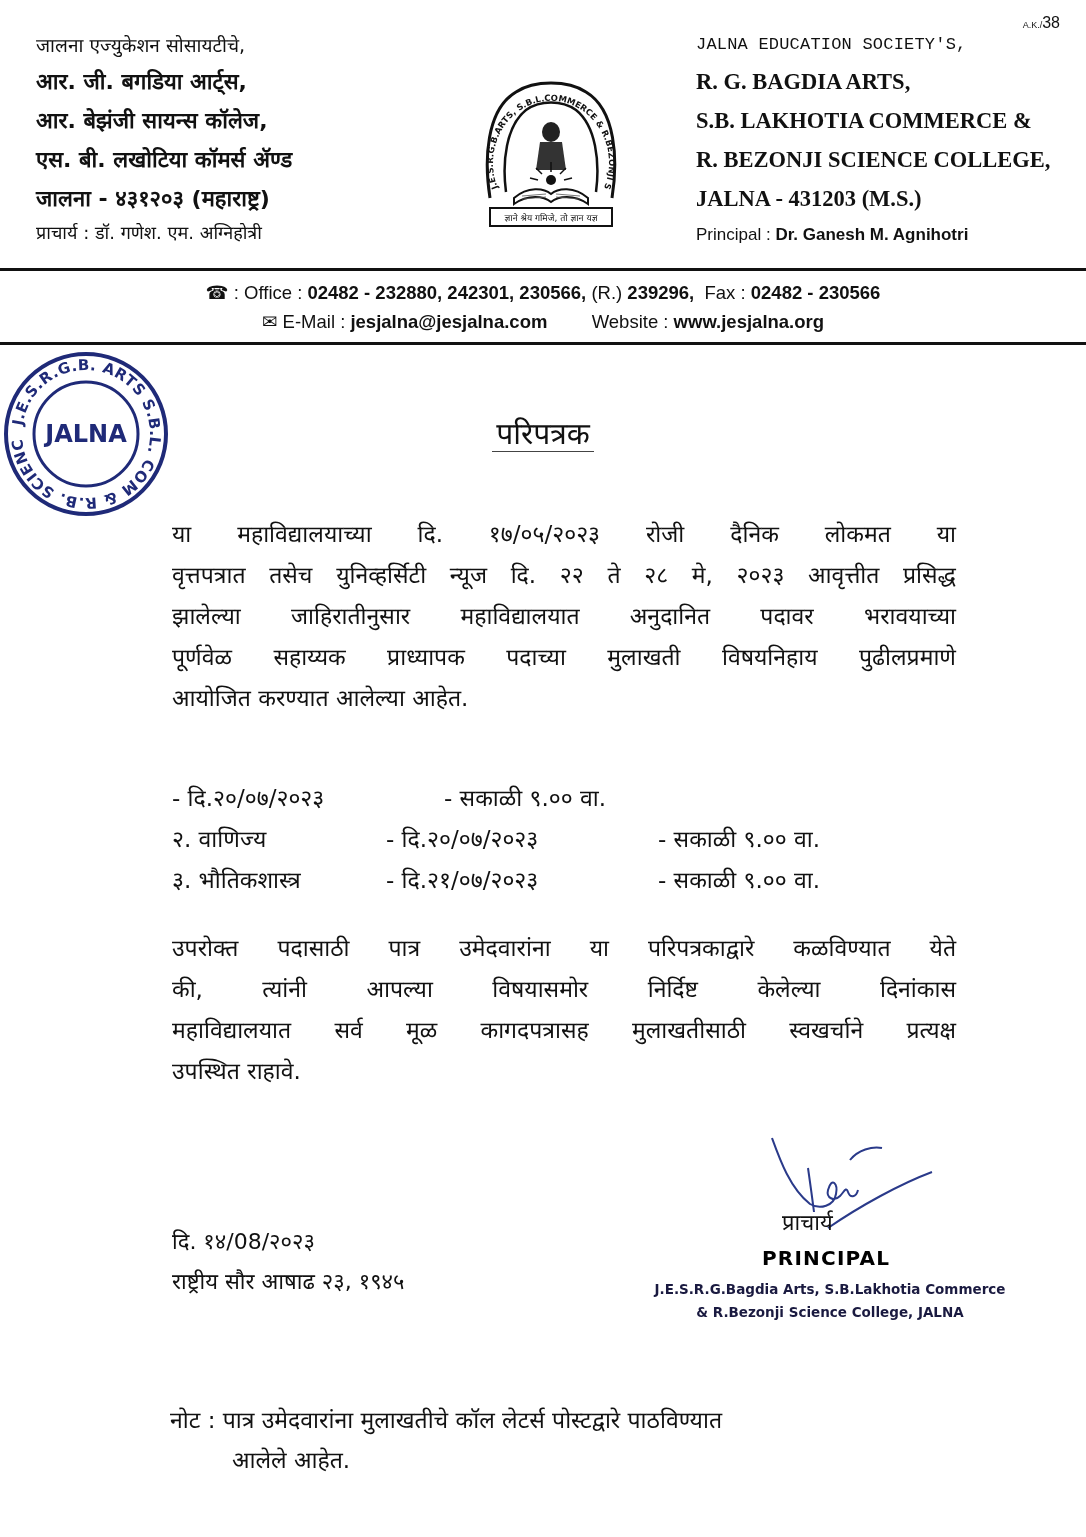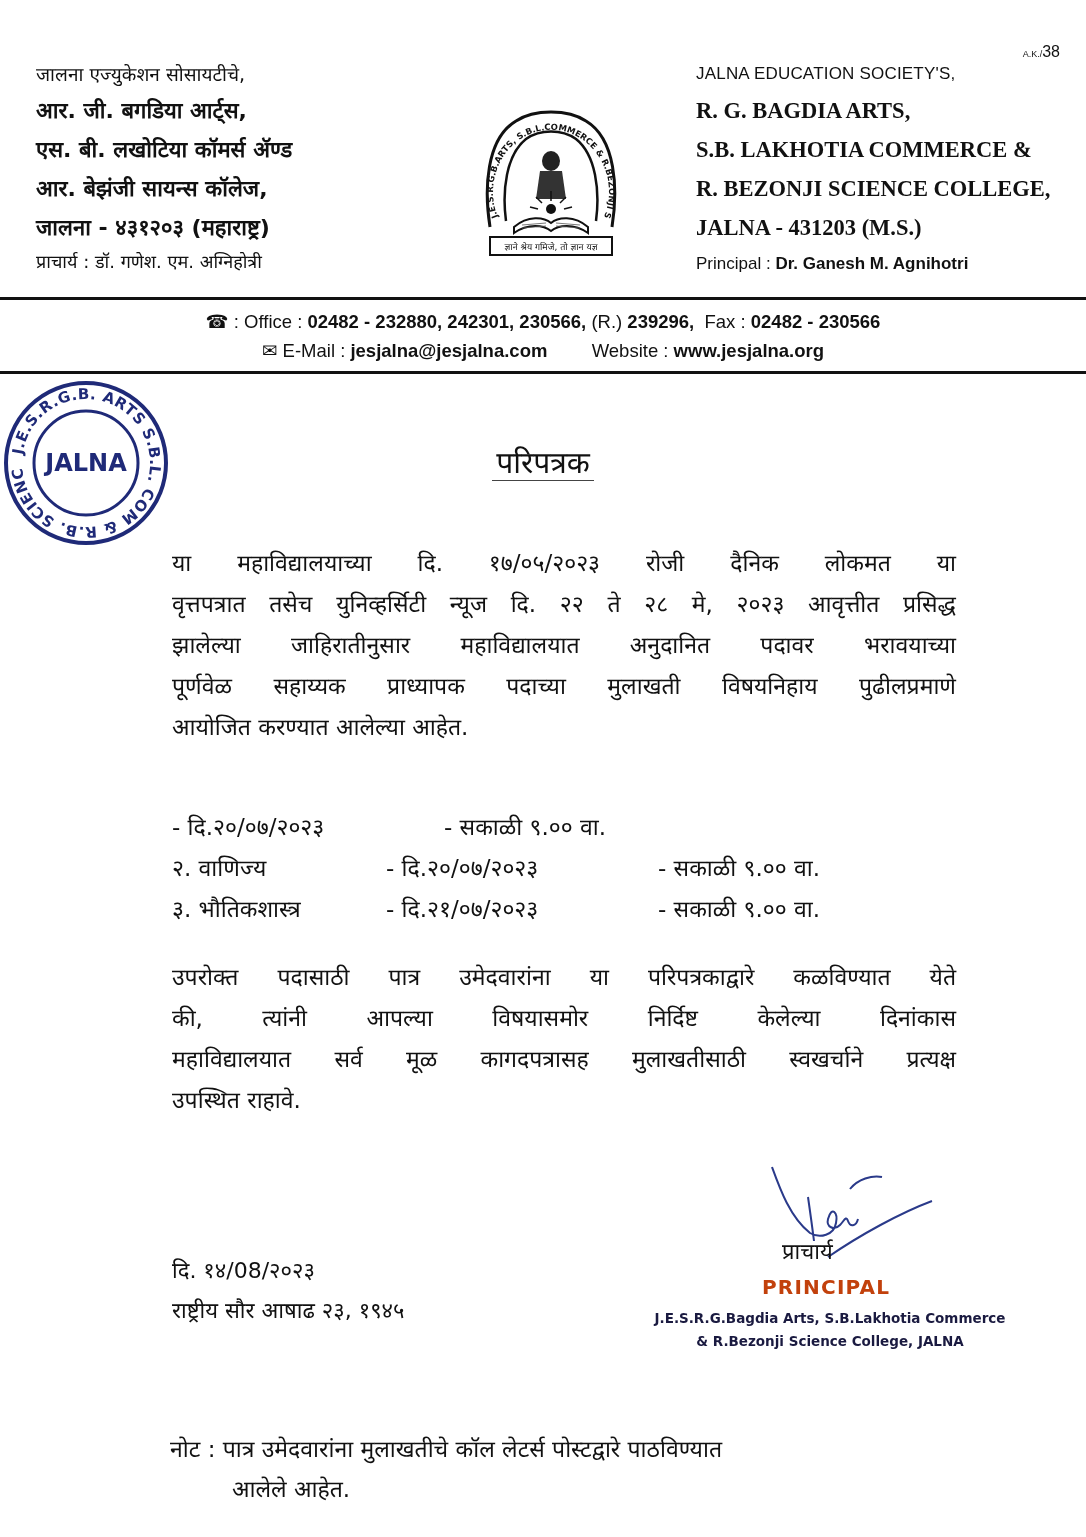--- a/index.html
+++ b/index.html
@@ -1,30 +1,30 @@
 <!DOCTYPE html>
 <html><head>
 <meta charset="utf-8">
 <style>
   html, body { margin: 0; padding: 0; background: #ffffff; }
   body {
     width: 1086px; height: 1537px; position: relative; overflow: hidden;
     color: #111; font-family: "DejaVu Sans", sans-serif;
   }
-  .abs { position: absolute; margin-top: 29px; }
+  .abs { position: absolute; }
 
   
   .hl { left: 36px; top: 28px; width: 360px; }
   .hl .l0 { font-size: 19px; line-height: 34px; }
   .hl .lb { font-size: 22px; font-weight: bold; line-height: 39px; }
   .hl .lp { font-size: 18px; line-height: 30px; }
 
   
   .hr { left: 696px; top: 28px; width: 380px; }
-  .hr .l0 { font-size: 17px; line-height: 34px; font-family: Liberation Sans, sans-serif; letter-spacing: 0.2px; }
+  .hr .l0 { font-size: 17px; line-height: 34px; font-family: Liberation Mono, monospace; letter-spacing: 0.2px; }
   .hr .lb { font-size: 22.5px; font-weight: bold; line-height: 39px; font-family: "Liberation Serif", serif; white-space: nowrap; }
   .hr .lp { font-size: 17px; line-height: 30px; margin-top: 2px; font-family: "Liberation Sans", sans-serif; }
   .hr .lp b { font-weight: bold; }
   .ref { right: 26px; top: 14px; font-size: 16px; font-family: "Liberation Sans", sans-serif; }
   .ref small { font-size: 9px; }
 
   
   .logo { left: 476px; top: 70px; width: 150px; height: 160px; }
 
   
@@ -46,36 +46,36 @@
   .justify { text-align: justify; text-align-last: justify; }
   .row { display: flex; font-size: 23px; line-height: 41px; }
   .row .c1 { width: 214px; }
   .row .c2 { width: 272px; }
   .row .c3 { }
 
   .dates { left: 172px; top: 1222px; font-size: 22px; line-height: 40px; }
 
   .sig { left: 650px; top: 1130px; width: 360px; height: 220px; }
   .sig .pracharya { position: absolute; left: 132px; top: 76px; font-size: 22px; }
-  .sig .principal { position: absolute; left: 112px; top: 116px; font-size: 20px; font-weight: bold; color: #c2410c; letter-spacing: 1.2px; font-family: "DejaVu Sans", sans-serif; }
+  .sig .principal { position: absolute; left: 112px; top: 116px; font-size: 20px; font-weight: bold; color: #000000; letter-spacing: 1.2px; font-family: "DejaVu Sans", sans-serif; }
   .sig .inst { position: absolute; left: 0; width: 360px; top: 148px; text-align: center; font-size: 13.5px; font-weight: bold; line-height: 23px; font-family: "DejaVu Sans", sans-serif; color: #1a1a40; }
 
   .note { left: 170px; top: 1400px; font-size: 23px; line-height: 40px; }
   .note .second { padding-left: 62px; }
 </style>
 </head>
 <body>
 
 <div class="abs ref"><small>A.K./</small><span>38</span></div>
 
 <div class="abs hl">
   <div class="l0">जालना एज्युकेशन सोसायटीचे,</div>
   <div class="lb">आर. जी. बगडिया आर्ट्स,</div>
+  <div class="lb">आर. बेझंजी सायन्स कॉलेज,</div>
   <div class="lb">एस. बी. लखोटिया कॉमर्स ॲण्ड</div>
-  <div class="lb">आर. बेझंजी सायन्स कॉलेज,</div>
   <div class="lb">जालना - ४३१२०३ (महाराष्ट्र)</div>
   <div class="lp">प्राचार्य : डॉ. गणेश. एम. अग्निहोत्री</div>
 </div>
 
 <div class="abs logo">
   <svg width="150" height="160" viewBox="0 0 150 160">
     <defs>
       <path id="ringpath" d="M22,118 A58,62 0 1,1 128,118" fill="none"></path>
     </defs>
     <path d="M14,128 C8,90 10,40 40,22 C58,10 92,10 110,22 C140,40 142,90 136,128" fill="none" stroke="#111" stroke-width="3"></path>

